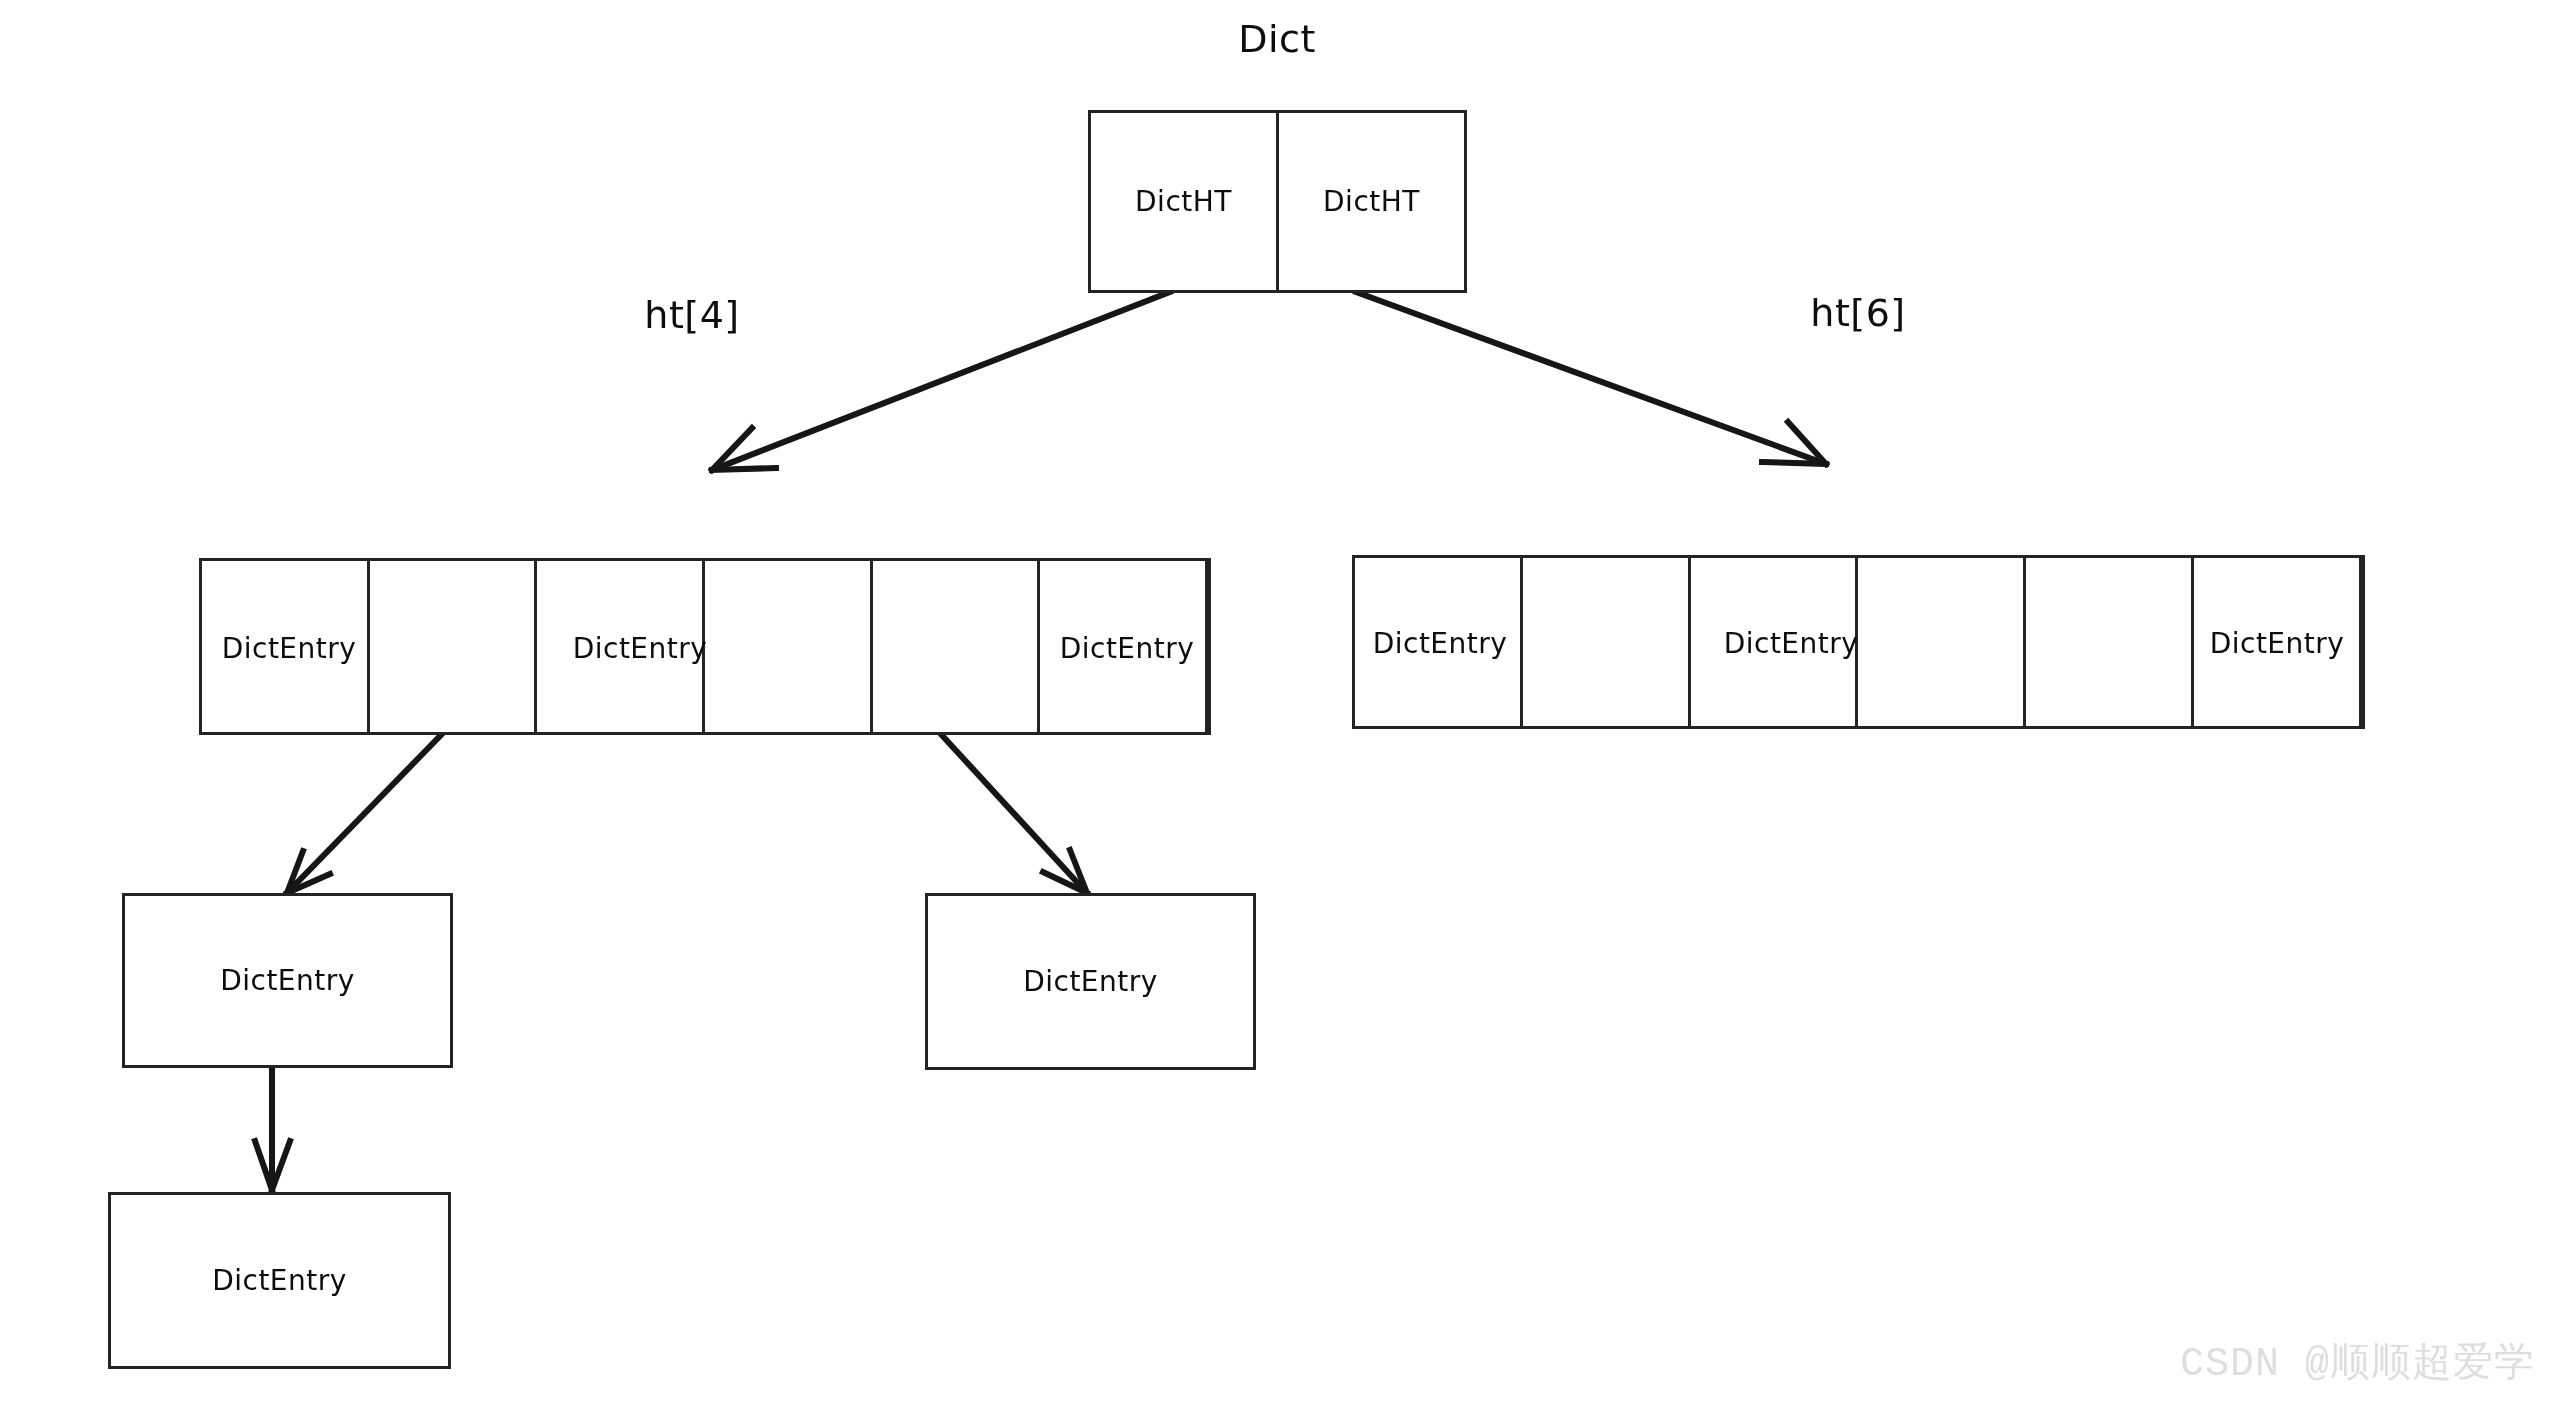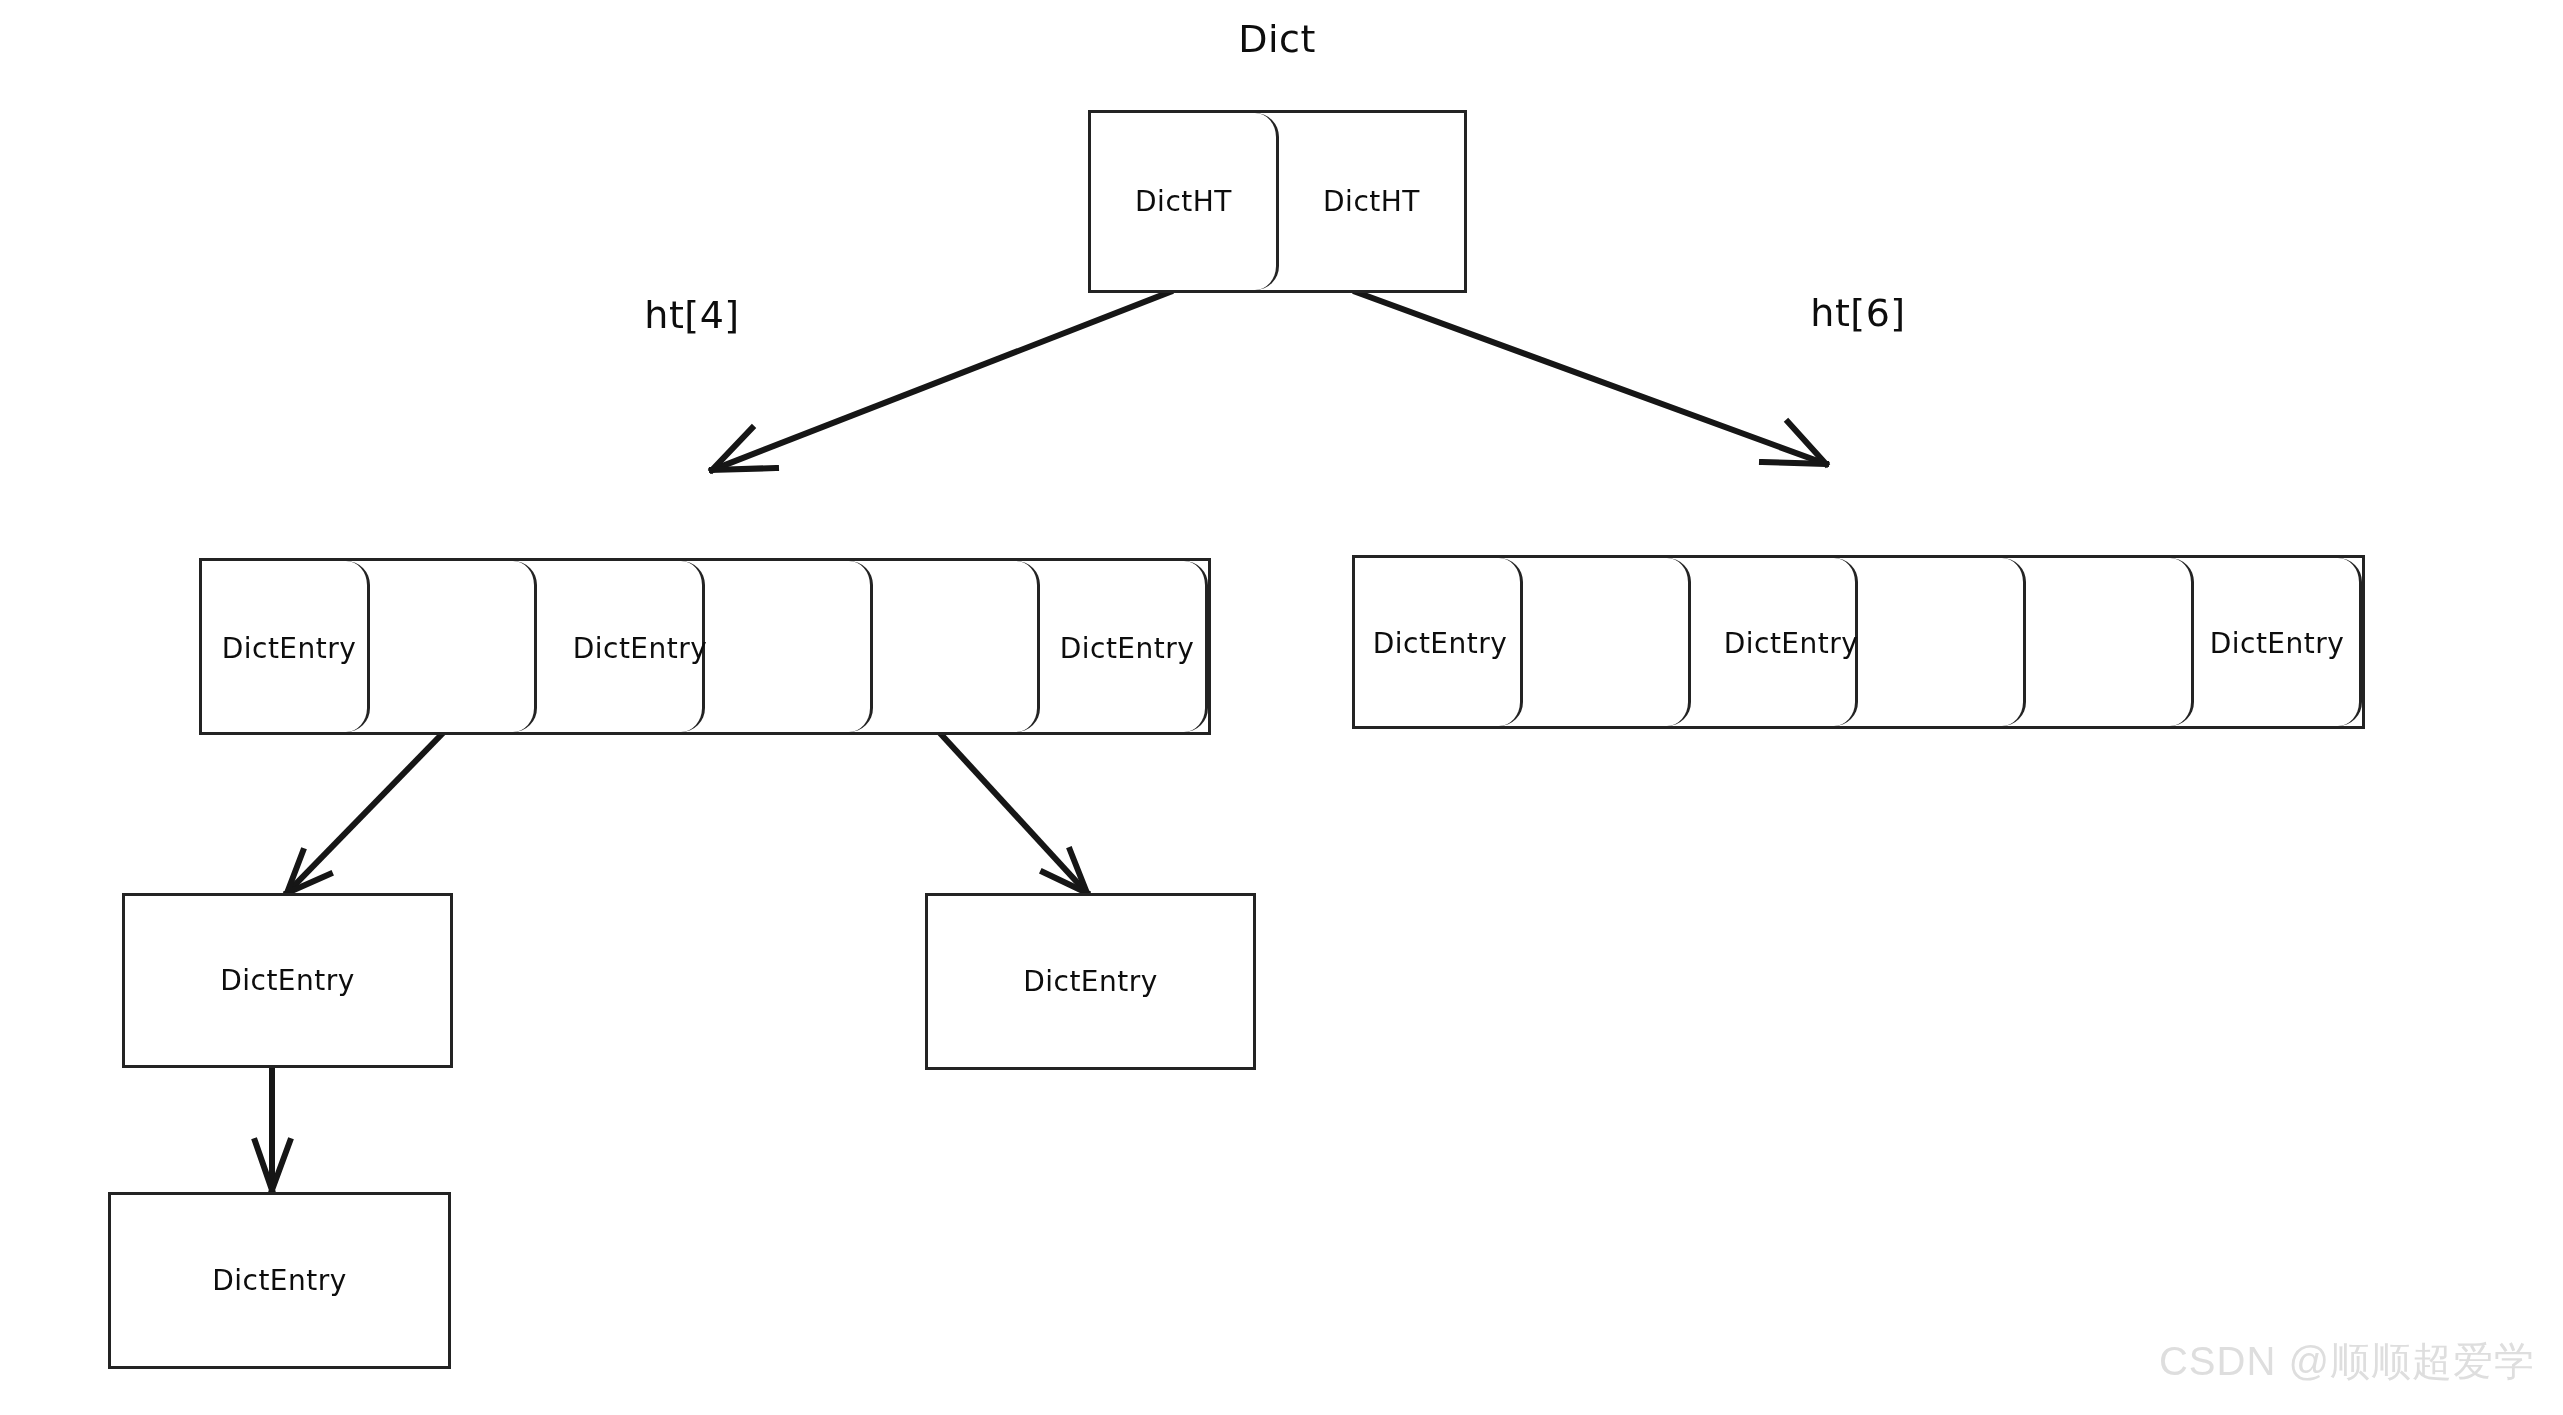--- a/index.html
+++ b/index.html
@@ -41,21 +41,20 @@
     border: 3px solid #232323;
     background: #ffffff;
     display: flex;
     flex-direction: row;
   }
   .cellrow .cell {
     box-sizing: border-box;
     border-right: 3px solid #232323;
     flex: 1 1 0;
     position: relative;
-    border-radius: 24px;
   }
   .cellrow .cell:last-child {
     border-right: none;
   }
   
   .hw {
     font-family: "DejaVu Sans", sans-serif;
     color: #0d0d0d;
     font-weight: 400;
     letter-spacing: 0.5px;
@@ -79,21 +78,21 @@
     color: #0d0d0d;
     transform: translate(-50%, -50%);
   }
   
   #watermark {
     position: absolute;
     right: 28px;
     bottom: 26px;
     font-size: 40px;
     color: #dedede;
-    font-family: Liberation Sans, sans-serif;
+    font-family: Liberation Mono, monospace;
     white-space: nowrap;
     letter-spacing: 1px;
   }
 </style>
 </head>
 <body>
 
 <div id="canvas">
 
   <svg class="svg-layer" viewBox="0 0 2563 1415" xmlns="http://www.w3.org/2000/svg">

